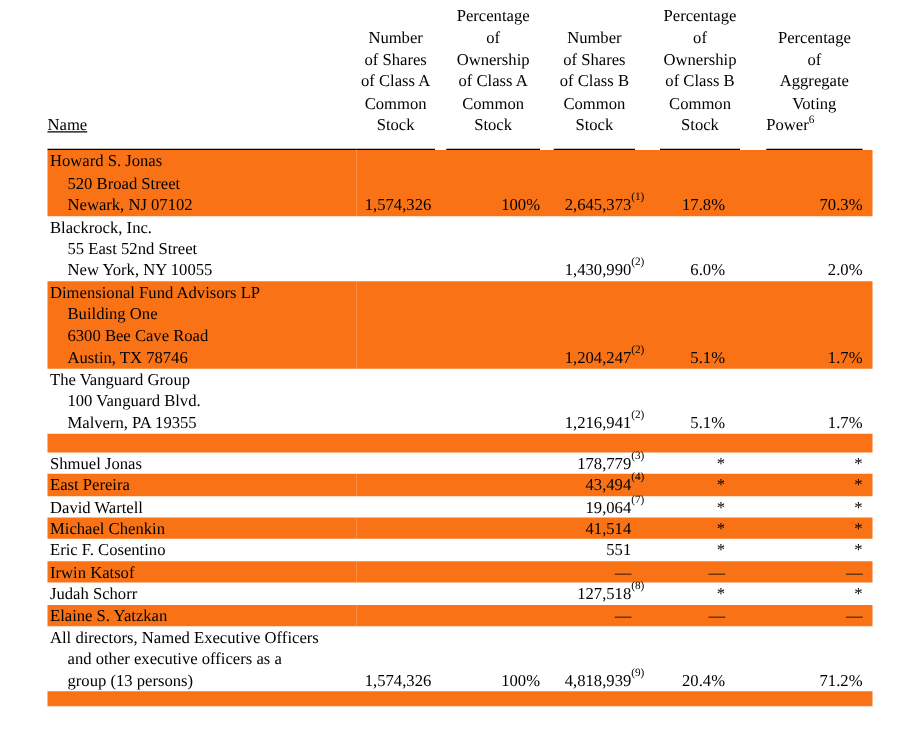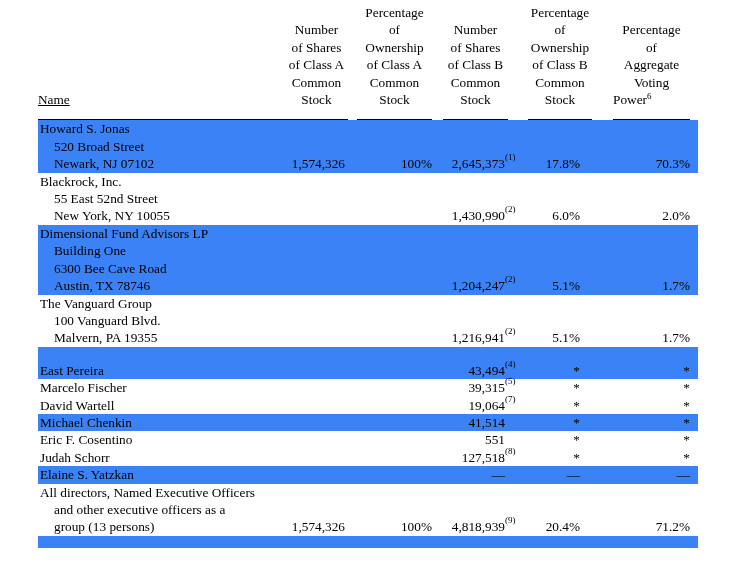--- a/index.html
+++ b/index.html
@@ -28,21 +28,21 @@
   th.col-a-sh  .hwrap{margin-left:0;}
   th.col-a-pct .hwrap{margin-left:9px;}
   th.col-b-sh  .hwrap{margin-left:11px;}
   th.col-b-pct .hwrap{margin-left:20px;}
   th.col-vote  .hwrap{margin-left:21px;margin-right:8px;}
   .hlast{text-align:left;}
   sup.hfn{font-size:9px;line-height:1;vertical-align:super;}
 
   
   tbody td{padding:0;vertical-align:bottom;}
-  tr.hl{background:#3b82f6;}
+  tr.hl{background:#f97316;}
   td.name .line{padding-left:2px;}
   td.name .line.ind{padding-left:16px;}
   td.num{text-align:right;white-space:nowrap;}
   td.a-sh{padding-right:3px;}
   td.a-pct{padding-right:0;}
   td.b-sh{padding-right:3px;}
   td.b-pct{padding-right:12px;}
   td.vote{padding-right:8px;}
   .vwrap{position:relative;white-space:nowrap;}
   .vwrap sup{
@@ -167,42 +167,42 @@
         </td>
         <td class="num a-sh"><span class="vwrap"><span></span></span></td>
         <td class="num a-pct"><span class="vwrap"><span></span></span></td>
         <td class="num b-sh"><span class="vwrap"><span>1,216,941</span><sup>(2)</sup></span></td>
         <td class="num b-pct"><span class="vwrap"><span>5.1%</span></span></td>
         <td class="num vote"><span class="vwrap"><span>1.7%</span></span></td>
       </tr>
       <tr class="hl spacer">
         <td colspan="6"></td>
       </tr>
+      <tr>
+        <td class="name">
+          <div class="line">Shmuel Jonas</div>
+        </td>
+        <td class="num a-sh"><span class="vwrap"><span></span></span></td>
+        <td class="num a-pct"><span class="vwrap"><span></span></span></td>
+        <td class="num b-sh"><span class="vwrap"><span>178,779</span><sup>(3)</sup></span></td>
+        <td class="num b-pct"><span class="vwrap"><span>*</span></span></td>
+        <td class="num vote"><span class="vwrap"><span>*</span></span></td>
+      </tr>
       <tr class="hl">
         <td class="name">
           <div class="line">East Pereira</div>
         </td>
         <td class="num a-sh"><span class="vwrap"><span></span></span></td>
         <td class="num a-pct"><span class="vwrap"><span></span></span></td>
         <td class="num b-sh"><span class="vwrap"><span>43,494</span><sup>(4)</sup></span></td>
         <td class="num b-pct"><span class="vwrap"><span>*</span></span></td>
         <td class="num vote"><span class="vwrap"><span>*</span></span></td>
       </tr>
       <tr>
         <td class="name">
-          <div class="line">Marcelo Fischer</div>
-        </td>
-        <td class="num a-sh"><span class="vwrap"><span></span></span></td>
-        <td class="num a-pct"><span class="vwrap"><span></span></span></td>
-        <td class="num b-sh"><span class="vwrap"><span>39,315</span><sup>(5)</sup></span></td>
-        <td class="num b-pct"><span class="vwrap"><span>*</span></span></td>
-        <td class="num vote"><span class="vwrap"><span>*</span></span></td>
-      </tr>
-      <tr>
-        <td class="name">
           <div class="line">David Wartell</div>
         </td>
         <td class="num a-sh"><span class="vwrap"><span></span></span></td>
         <td class="num a-pct"><span class="vwrap"><span></span></span></td>
         <td class="num b-sh"><span class="vwrap"><span>19,064</span><sup>(7)</sup></span></td>
         <td class="num b-pct"><span class="vwrap"><span>*</span></span></td>
         <td class="num vote"><span class="vwrap"><span>*</span></span></td>
       </tr>
       <tr class="hl">
         <td class="name">
@@ -216,20 +216,30 @@
       </tr>
       <tr>
         <td class="name">
           <div class="line">Eric F. Cosentino</div>
         </td>
         <td class="num a-sh"><span class="vwrap"><span></span></span></td>
         <td class="num a-pct"><span class="vwrap"><span></span></span></td>
         <td class="num b-sh"><span class="vwrap"><span>551</span></span></td>
         <td class="num b-pct"><span class="vwrap"><span>*</span></span></td>
         <td class="num vote"><span class="vwrap"><span>*</span></span></td>
+      </tr>
+      <tr class="hl">
+        <td class="name">
+          <div class="line">Irwin Katsof</div>
+        </td>
+        <td class="num a-sh"><span class="vwrap"><span></span></span></td>
+        <td class="num a-pct"><span class="vwrap"><span></span></span></td>
+        <td class="num b-sh"><span class="vwrap"><span>—</span></span></td>
+        <td class="num b-pct"><span class="vwrap"><span>—</span></span></td>
+        <td class="num vote"><span class="vwrap"><span>—</span></span></td>
       </tr>
       <tr>
         <td class="name">
           <div class="line">Judah Schorr</div>
         </td>
         <td class="num a-sh"><span class="vwrap"><span></span></span></td>
         <td class="num a-pct"><span class="vwrap"><span></span></span></td>
         <td class="num b-sh"><span class="vwrap"><span>127,518</span><sup>(8)</sup></span></td>
         <td class="num b-pct"><span class="vwrap"><span>*</span></span></td>
         <td class="num vote"><span class="vwrap"><span>*</span></span></td>

